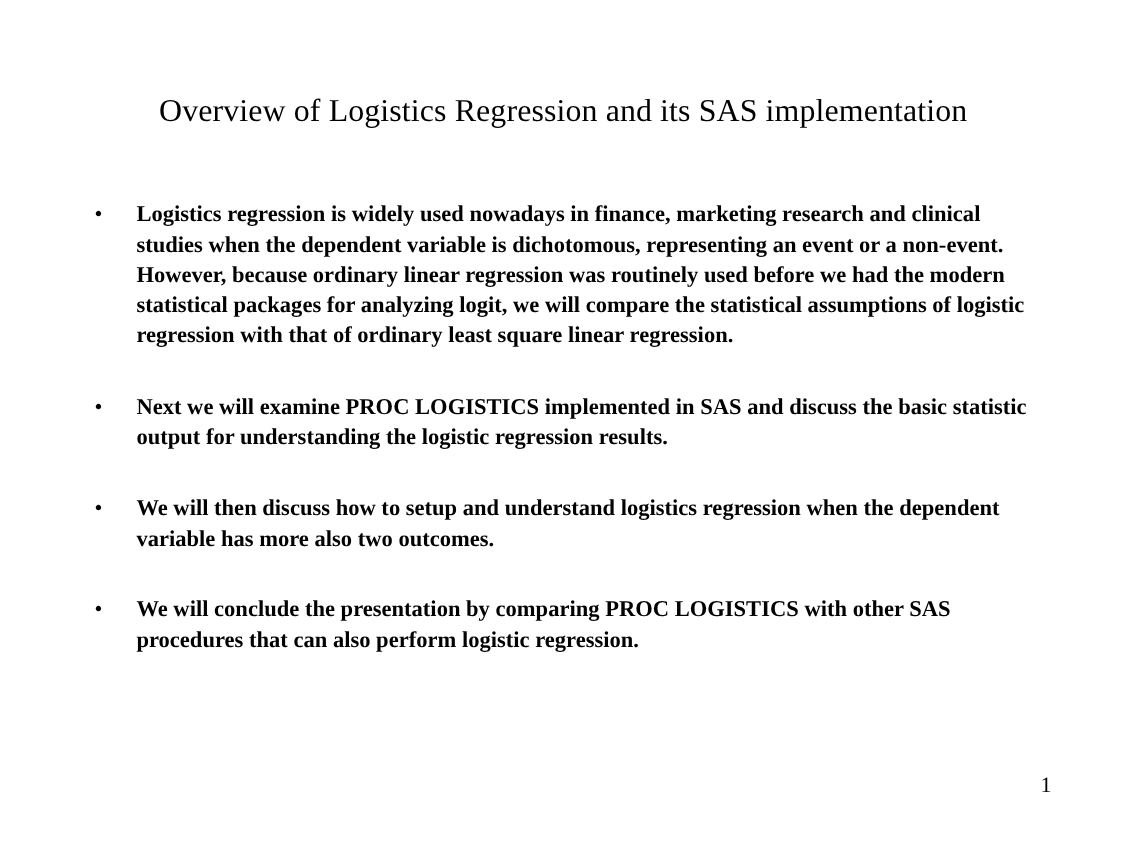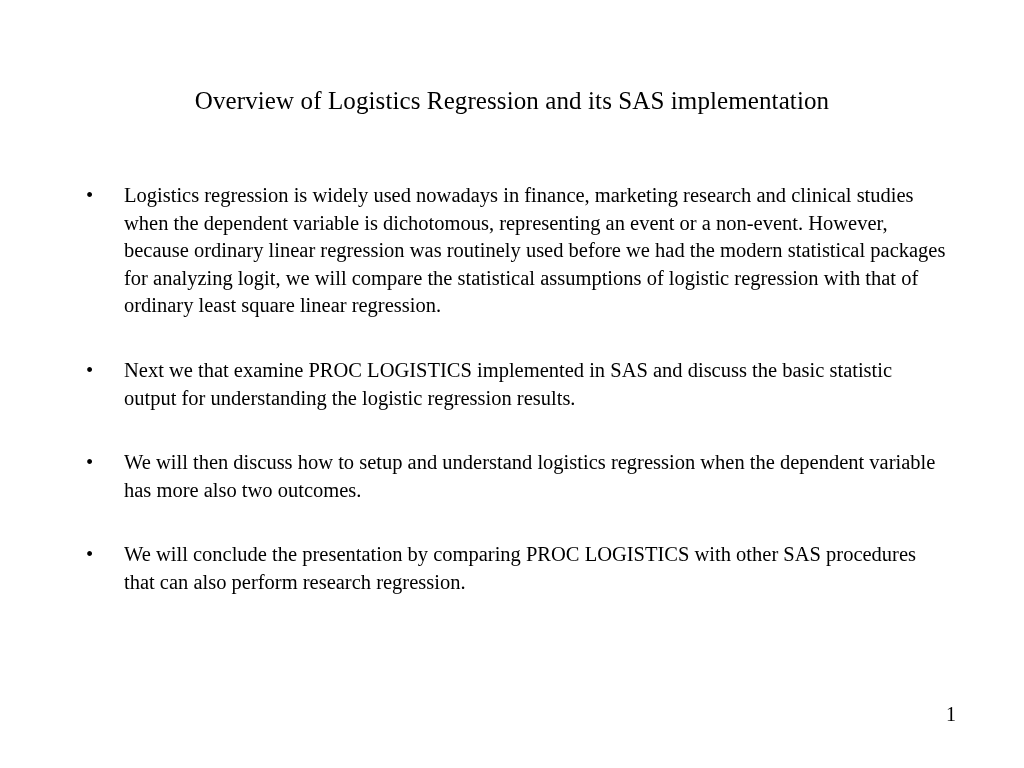--- a/index.html
+++ b/index.html
@@ -23,21 +23,21 @@
     background: #ffffff;
   }
 
   
   .slide-title {
     position: absolute;
     left: 62px;
     top: 84px;
     width: 900px;
     text-align: center;
-    font-size: 25px;
+    font-size: 29px;
     line-height: 34px;
     font-weight: normal;
     letter-spacing: 0.1px;
     color: #000000;
     margin: 0;
   }
 
   
   .body-list {
     position: absolute;
@@ -68,20 +68,21 @@
     top: 0;
     width: 14px;
     font-size: 20.5px;
     line-height: 27.6px;
     color: #000000;
     display: inline-block;
   }
 
   .bullet-text {
     display: block;
+    font-weight: bold;
   }
 
   
   .page-number {
     position: absolute;
     right: 68px;
     bottom: 42px;
     font-size: 20px;
     line-height: 24px;
     color: #000000;
@@ -97,30 +98,30 @@
 
   <ul class="body-list">
 
     <li class="bullet-item">
       <span class="bullet-marker">•</span>
       <span class="bullet-text">Logistics regression is widely used nowadays in finance, marketing research and clinical studies when the dependent variable is dichotomous, representing an event or a non-event. However, because ordinary linear regression was routinely used before we had the modern statistical packages for analyzing logit, we will compare the statistical assumptions of logistic regression with that of ordinary least square linear regression.</span>
     </li>
 
     <li class="bullet-item">
       <span class="bullet-marker">•</span>
-      <span class="bullet-text">Next we that examine PROC LOGISTICS implemented in SAS and discuss the basic statistic output for understanding the logistic regression results.</span>
+      <span class="bullet-text">Next we will examine PROC LOGISTICS implemented in SAS and discuss the basic statistic output for understanding the logistic regression results.</span>
     </li>
 
     <li class="bullet-item">
       <span class="bullet-marker">•</span>
       <span class="bullet-text">We will then discuss how to setup and understand logistics regression when the dependent variable has more also two outcomes.</span>
     </li>
 
     <li class="bullet-item">
       <span class="bullet-marker">•</span>
-      <span class="bullet-text">We will conclude the presentation by comparing PROC LOGISTICS with other SAS procedures that can also perform research regression.</span>
+      <span class="bullet-text">We will conclude the presentation by comparing PROC LOGISTICS with other SAS procedures that can also perform logistic regression.</span>
     </li>
 
   </ul>
 
   <div class="page-number">1</div>
 
 </div>
 
 </body></html>

